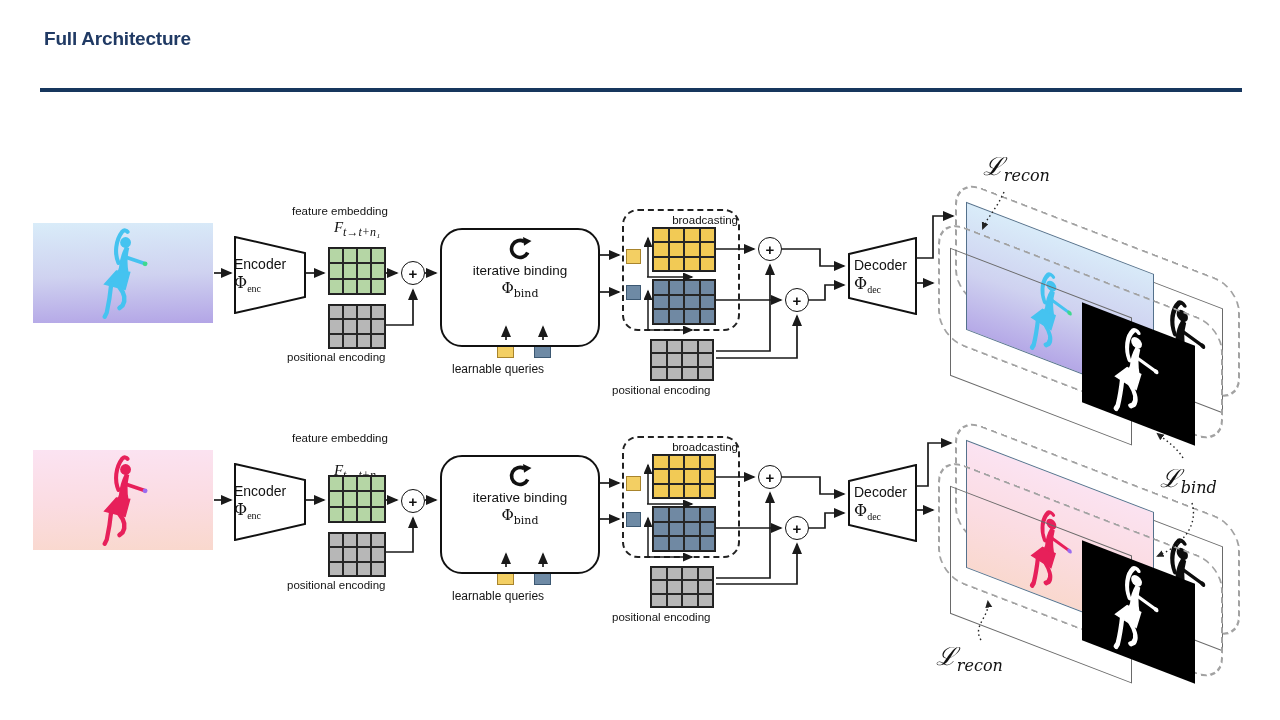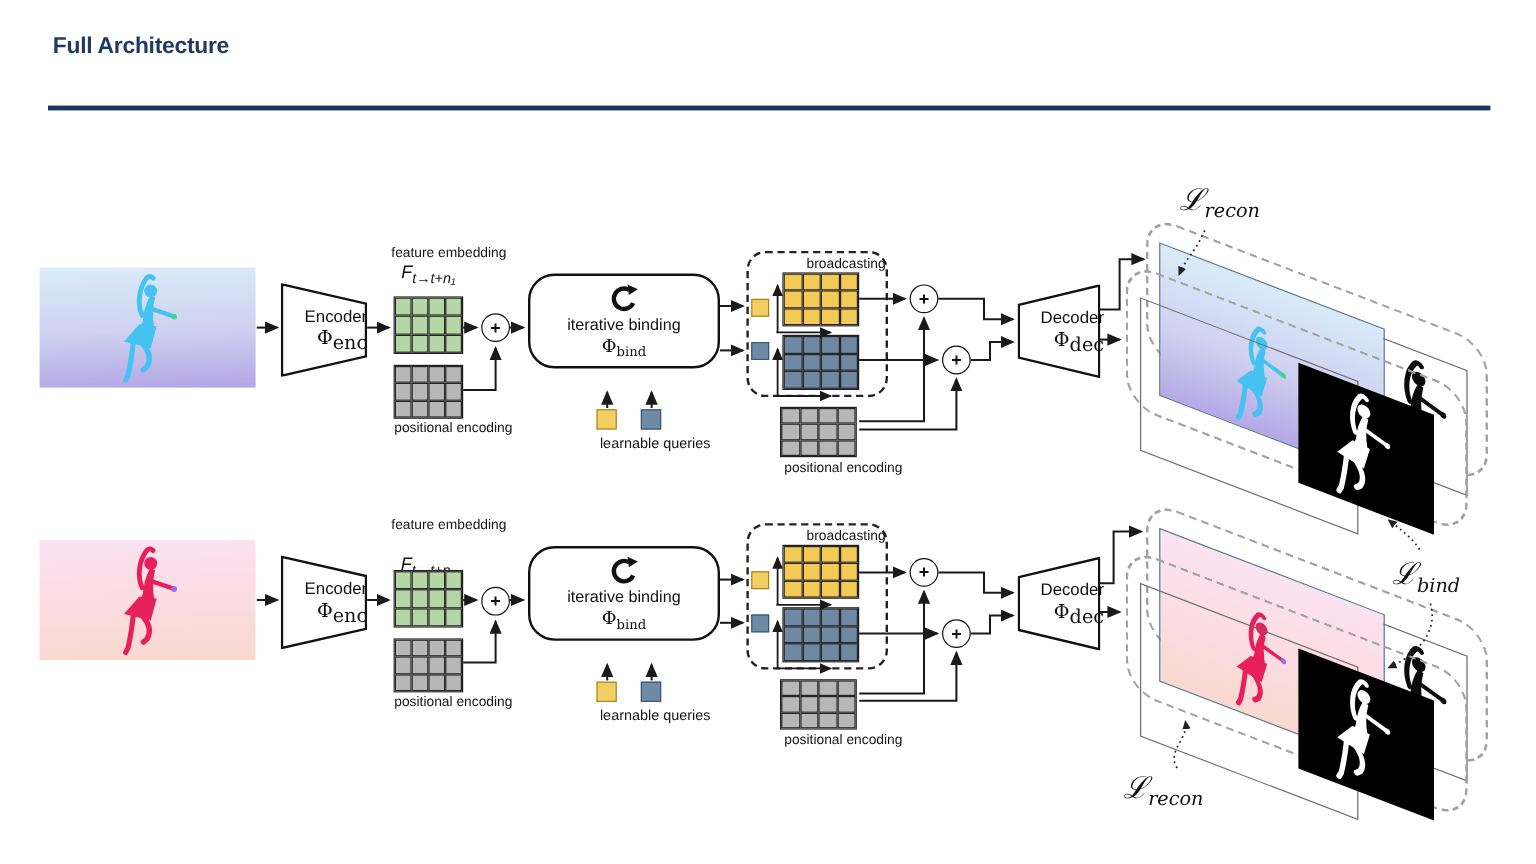--- a/index.html
+++ b/index.html
@@ -11,49 +11,49 @@
   #title{left:44px;top:28px;font-size:19px;font-weight:600;color:var(--title,#203a64);letter-spacing:-.2px;}
   #rule{left:40px;top:88px;width:1202px;height:3.5px;background:var(--rule,#17365d);}
 
   
   .flowimg{width:180px;height:100px;overflow:hidden;}
   .flow-blue{background:linear-gradient(178deg,var(--flow1-top) 0%,var(--flow1-mid) 52%,var(--flow1-bottom) 100%);}
   .flow-pink{background:linear-gradient(178deg,var(--flow2-top) 0%,var(--flow2-mid) 52%,var(--flow2-bottom) 100%);}
   .dancer{position:absolute;}
 
   
-  .math{font-family:Liberation Sans, sans-serif;font-style:italic;}
+  .math{font-family:Liberation Serif, serif;font-style:italic;}
   .inlabel{width:180px;text-align:center;font-size:17px;}
   .inlabel sub,.flabel sub{font-size:12px;font-style:italic;}
   .flabel{width:130px;text-align:center;font-size:15px;}
-  .small-cap{font-size:11.5px;text-align:right;color:#141414;}
+  .small-cap{font-size:11.5px;text-align:left;color:#141414;}
 
   
   .grid{display:grid;grid-template-columns:repeat(4,1fr);grid-template-rows:repeat(3,1fr);
         border:1.6px solid #1f1f1f;box-sizing:border-box;}
   .grid .cell{border:0.9px solid #262626;}
   .g-green .cell{background:var(--grid-green);}
   .g-gray .cell{background:var(--grid-gray);}
   .g-yellow .cell{background:var(--grid-yellow);}
   .g-blue .cell{background:var(--grid-blue);}
 
   
   .plus{width:24px;height:24px;border:1.7px solid #111;border-radius:50%;background:#fff;
         display:flex;align-items:center;justify-content:center;font-size:15px;font-weight:600;box-sizing:border-box;z-index:3;}
 
   
   .trap{width:72px;height:78px;}
   .trap svg{position:absolute;left:0;top:0;}
-  .trap .tlabels{position:absolute;inset:0;display:flex;flex-direction:column;align-items:flex-end;justify-content:center;gap:1px;}
+  .trap .tlabels{position:absolute;inset:0;display:flex;flex-direction:column;align-items:flex-start;justify-content:center;gap:1px;}
   .trap .tname{font-size:14px;}
   .trap .tsym{font-family:"DejaVu Serif",serif;font-size:16px;}
-  .trap .tsym sub{font-size:16px;}
-
-  
-  .bindbox{width:160px;height:79px;border:2.2px solid #111;border-radius:22px;background:#fff;
+  .trap .tsym sub{font-size:10px;font-family:Liberation Serif, serif;}
+
+  
+  .bindbox{width:160px;height:119px;border:2.2px solid #111;border-radius:22px;background:#fff;
            display:flex;flex-direction:column;align-items:center;box-sizing:border-box;z-index:2;}
   .bindbox .bname{font-size:13.5px;margin-top:2px;}
   .bindbox .bsym{font-family:"DejaVu Serif",serif;font-size:15px;margin-top:1px;text-align:center;}
   .bindbox .bsym sub{font-size:11px;}
 
   
   .sq{box-sizing:border-box;}
   .sq-y{background:var(--query-yellow);border:1.6px solid var(--query-yellow-border);}
   .sq-b{background:var(--query-blue);border:1.6px solid var(--query-blue-border);}
 

